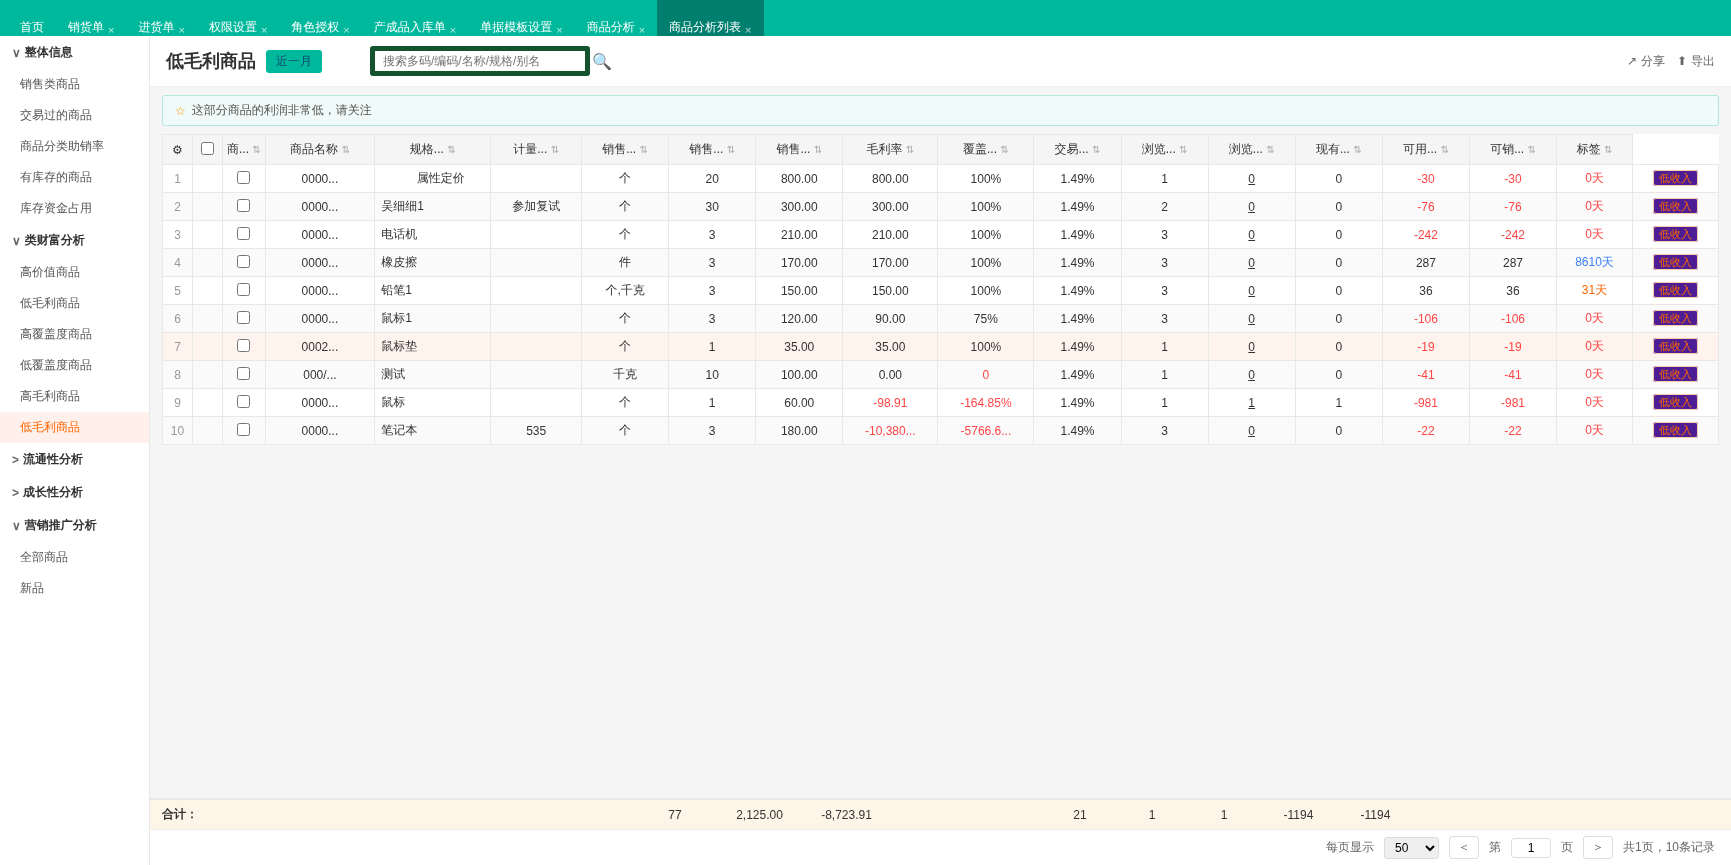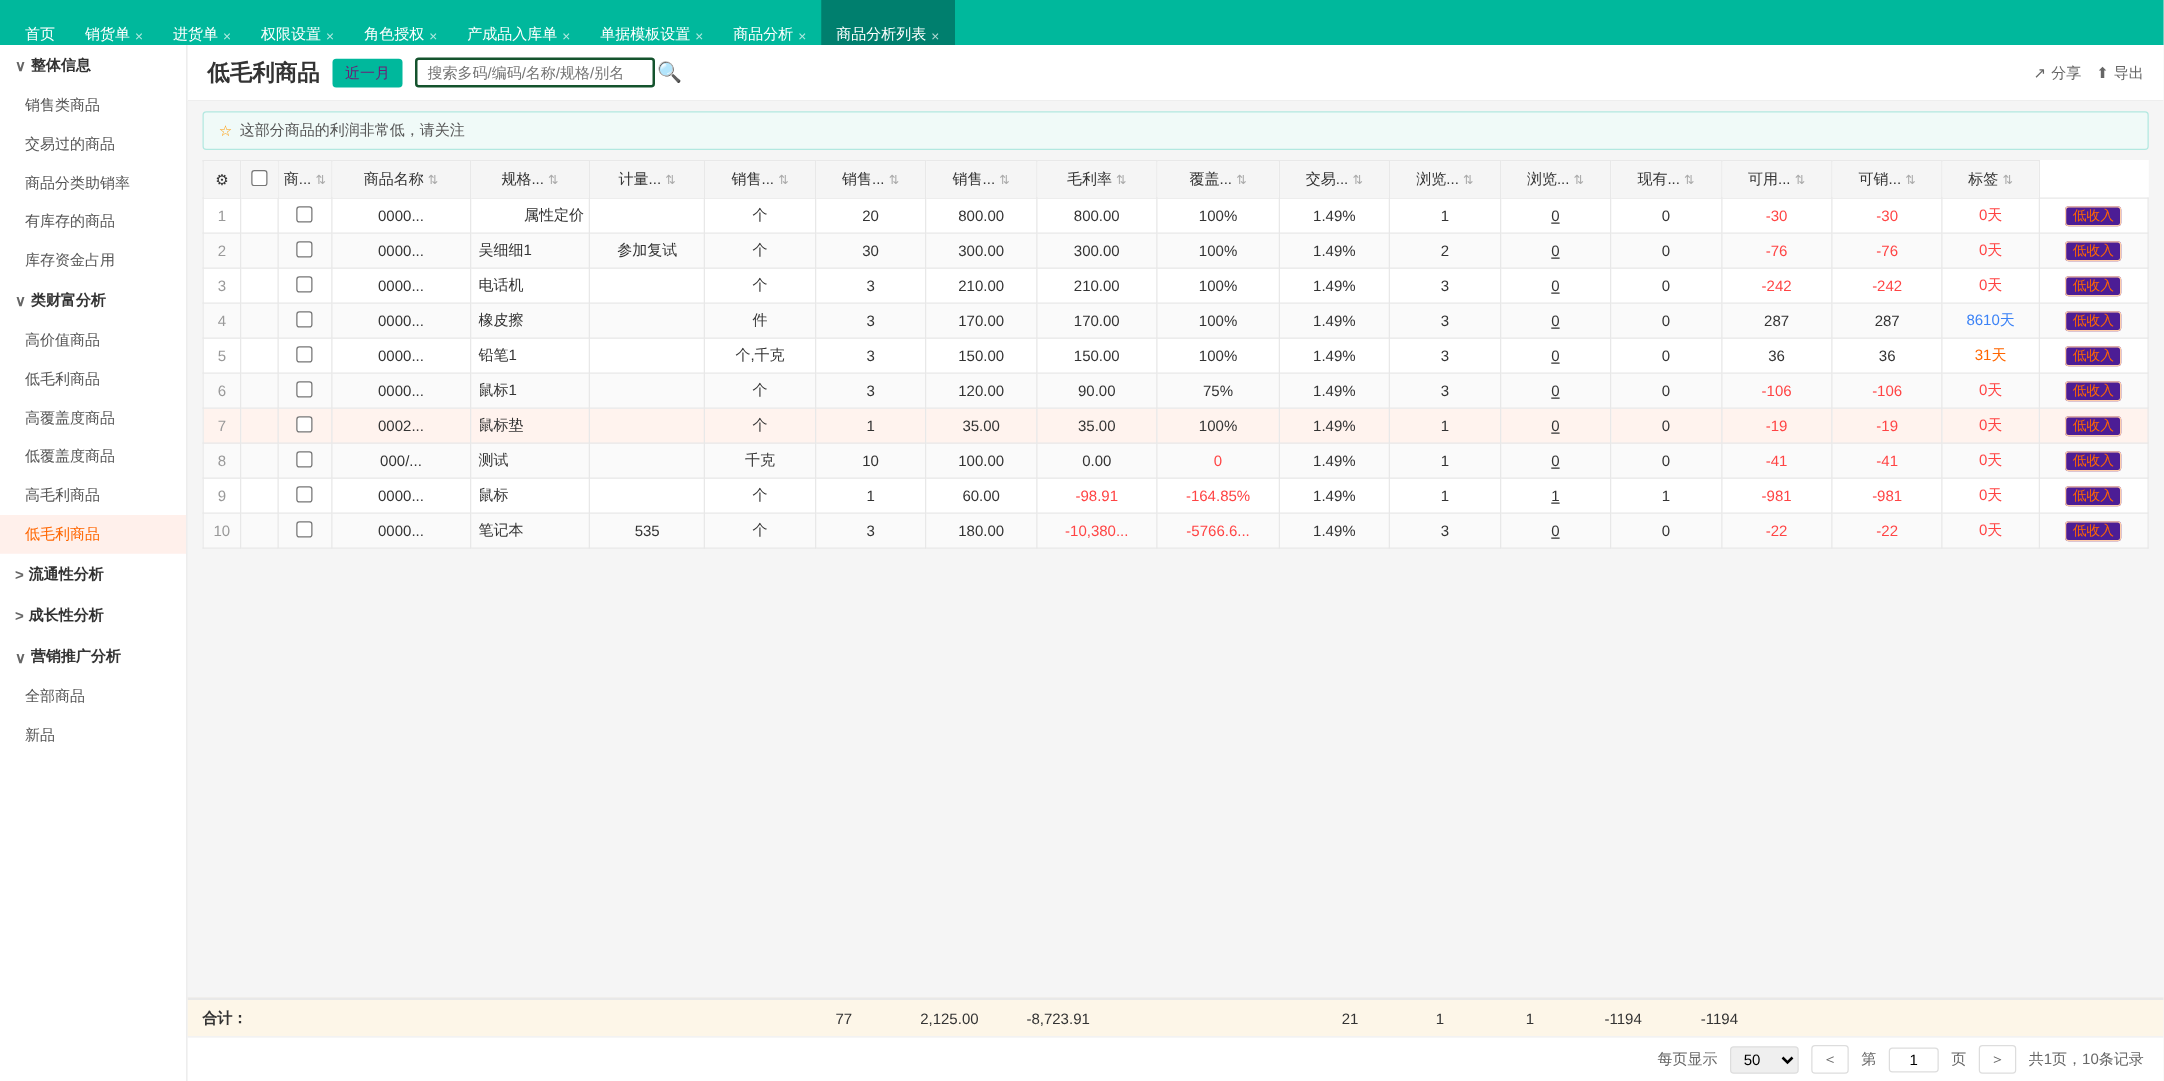--- a/index.html
+++ b/index.html
@@ -87,35 +87,36 @@
       border-bottom: 1px solid #eee;
     }
     .page-title {
       font-size: 18px;
       font-weight: bold;
       color: #333;
       margin-right: 10px;
     }
     .period-btn {
       background: #00b89c;
-      color: #701a75;
+      color: #0c4a6e;
       border: none;
       border-radius: 3px;
       padding: 3px 10px;
       cursor: pointer;
       font-size: 12px;
       margin-right: 10px;
     }
     .search-box {
-      border: 2px solid #14532d;
+      border: 5px solid #14532d;
       border-radius: 3px;
       padding: 3px 8px;
-      width: 192px;
+      width: 220px;
       outline: none;
       color: #999;
+      margin-left: 38px;
     }
     .search-icon-btn {
       background: none;
       border: none;
       cursor: pointer;
       color: #f90;
       font-size: 16px;
       margin-left: 2px;
     }
     .header-right {
@@ -406,21 +407,21 @@
             <th>可销... <span class="sort-icon">⇅</span></th>
             <th>标签 <span class="sort-icon">⇅</span></th>
           </tr>
         </thead>
         <tbody id="table-body">
         <tr>
               <td class="num-col">1</td>
     <td></td>
     <td class="checkbox-col"><input type="checkbox" style=""></td>
     <td>0000...</td>
-    <td style="text-align:right; padding-left:6px;">属性定价</td>
+    <td style="text-align:center; padding-left:20px;">属性定价</td>
     <td></td>
     <td>个</td>
     <td>20</td>
     <td>800.00</td>
     <td style="">800.00</td>
     <td style="">100%</td>
     <td>1.49%</td>
     <td>1</td>
     <td><span class="link-underline">0</span></td>
     <td>0</td>

